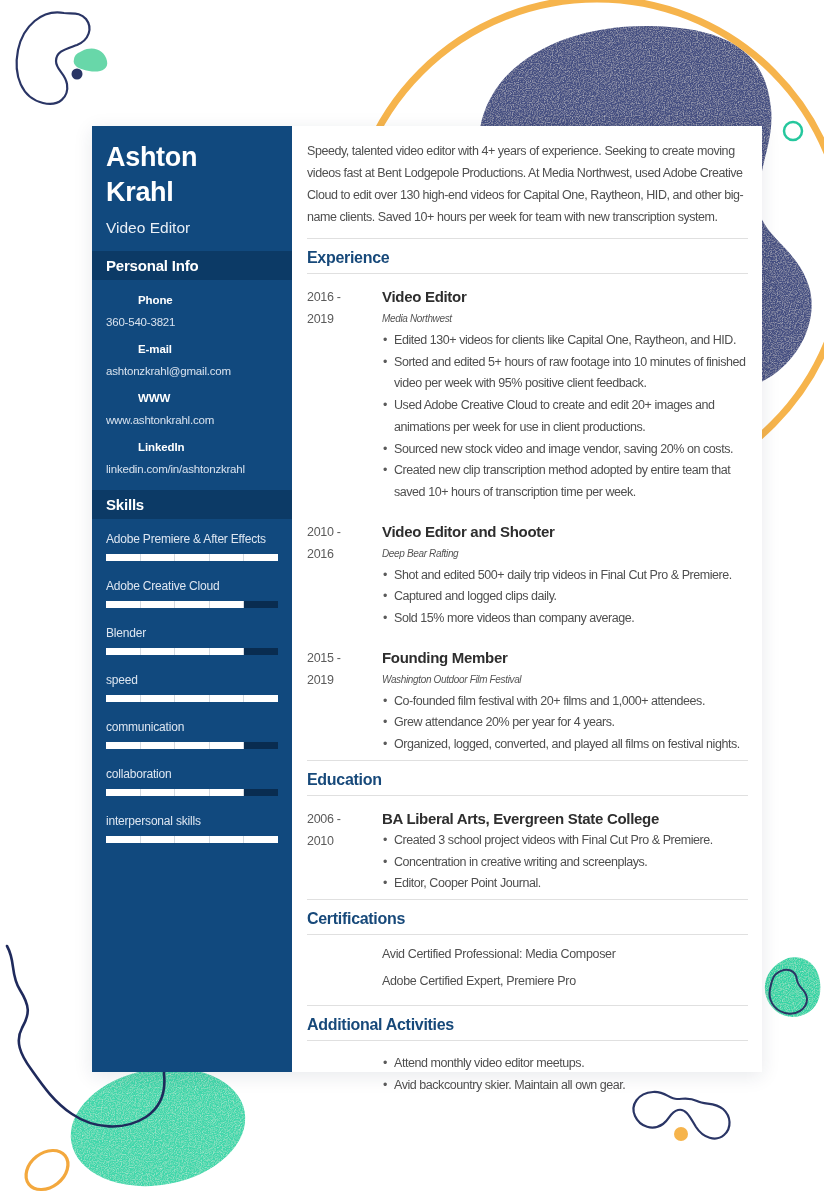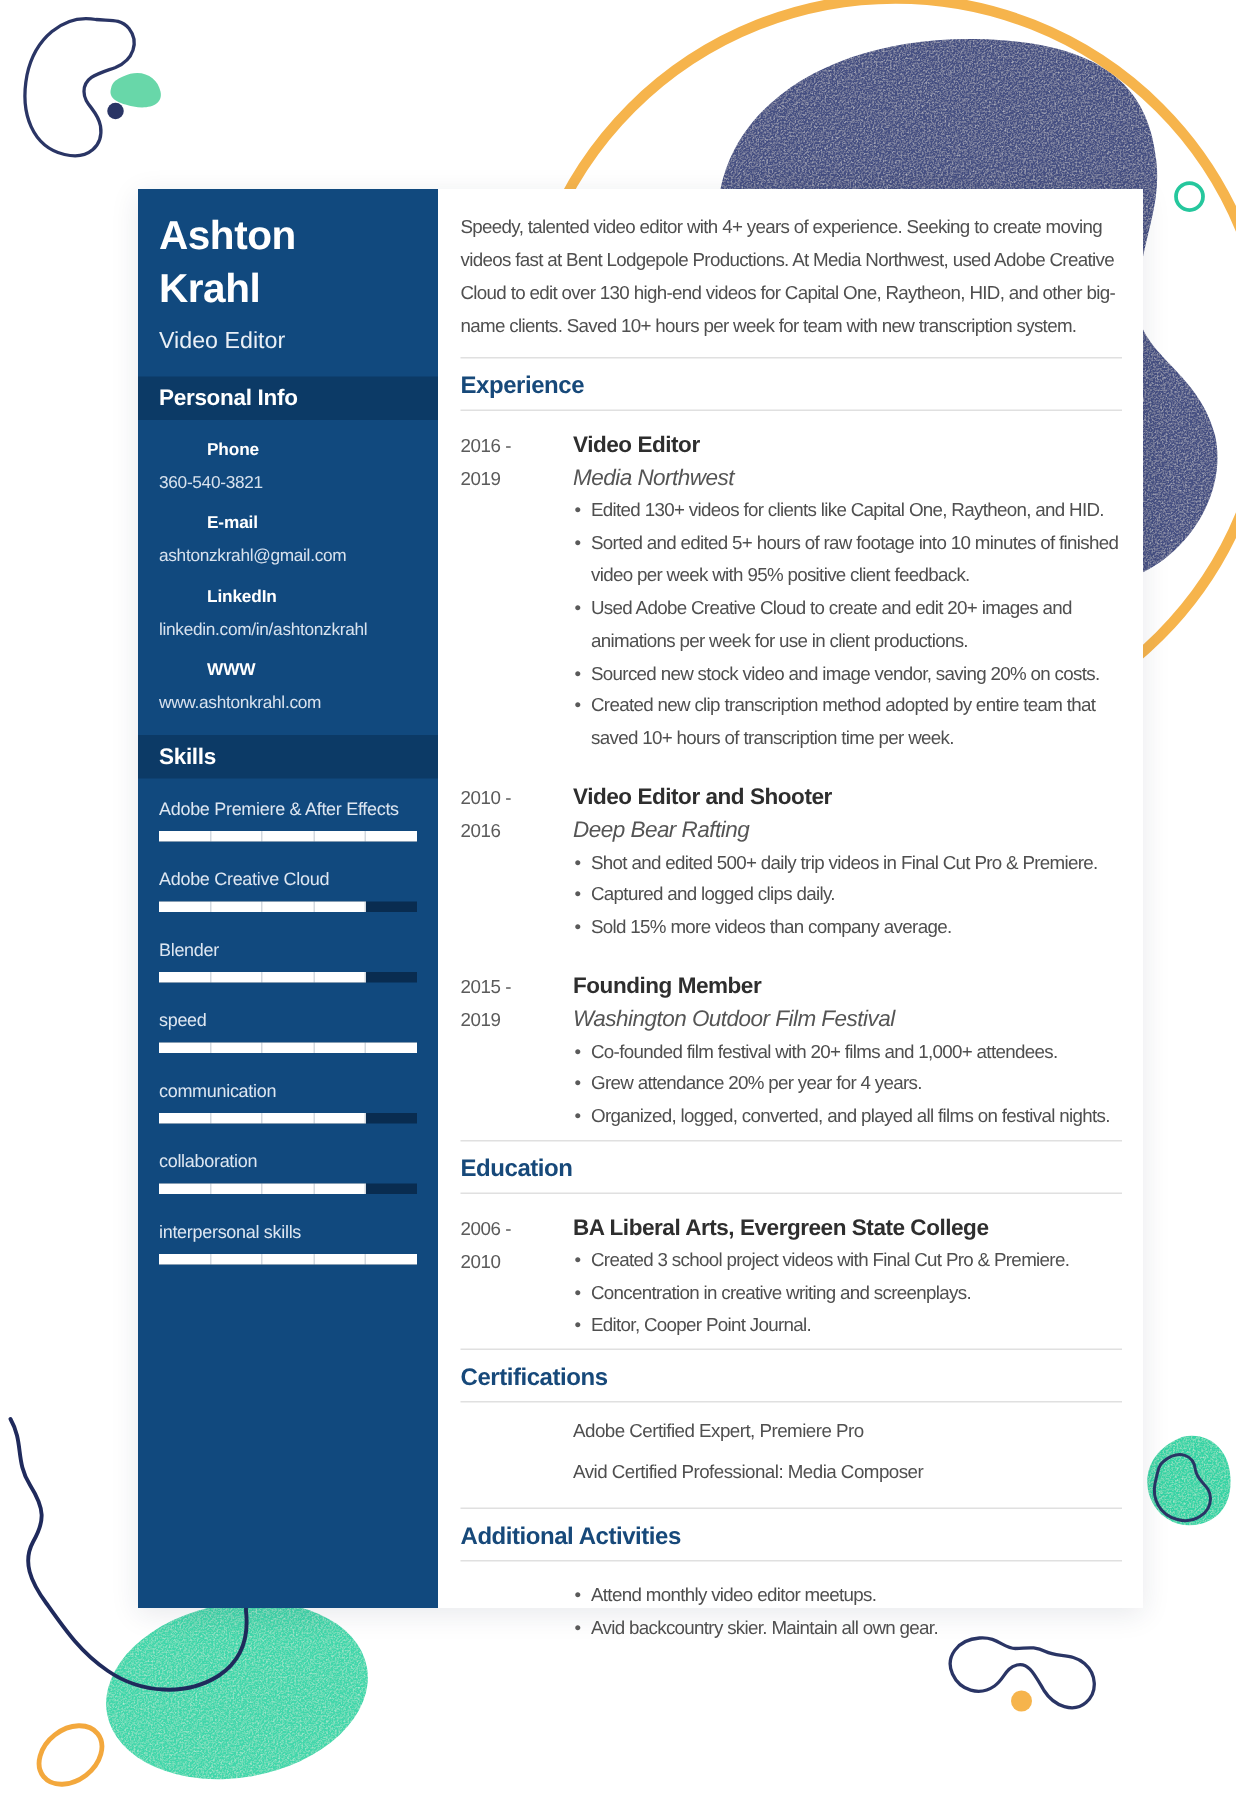--- a/index.html
+++ b/index.html
@@ -46,21 +46,21 @@
   .section-heading {
     font-size:16px; font-weight:bold; color:var(--heading,#17497A); line-height:20px;
     letter-spacing:-0.3px; padding-bottom:5px; border-bottom:1px solid var(--rule,#E0E0E0);
     margin-bottom:12px;
   }
   .entry { display:flex; margin-bottom:17px; }
   .entry:last-child { margin-bottom:4px; }
   .entry-dates { width:75px; flex:none; font-size:12.5px; color:#5b5b5b; line-height:22px; letter-spacing:-0.3px; }
   .entry-body { flex:1; min-width:0; }
   .entry-title { font-size:15px; font-weight:bold; color:#2e2e2e; line-height:22px; letter-spacing:-0.3px; }
-  .entry-subtitle { font-size:15px; font-style:italic; color:#555555; line-height:22px; letter-spacing:-0.35px; }
+  .entry-subtitle { font-size:10px; font-style:italic; color:#555555; line-height:22px; letter-spacing:-0.35px; }
   .entry-line { font-size:12.5px; color:#4f4f4f; line-height:15px; letter-spacing:-0.35px; margin-bottom:12px; }
   ul.bullets { list-style:none; }
   ul.bullets li {
     position:relative; padding-left:12px; font-size:12.5px; color:#4f4f4f;
     line-height:21.7px; letter-spacing:-0.45px;
   }
   ul.bullets li::before { content:"\2022"; position:absolute; left:1px; top:0; color:#5a5a5a; }
 </style>
 </head>
 <body style="--sidebar-bg: #11497E; --sidebar-band: #0C3A66; --bar-track: #092C50; --bar-fill: #FFFFFF; --heading: #17497A; --rule: #E0E0E0; --accent-yellow: #F6B44C; --accent-teal: #41D7AB; --accent-navy-outline: #2A3565; --blob-navy: #454F82;">
@@ -113,26 +113,26 @@
       <div class="contact" id="contact-list">
           <div class="contact-item">
             <div class="contact-label">Phone</div>
             <div class="contact-value">360-540-3821</div>
           </div>
           <div class="contact-item">
             <div class="contact-label">E-mail</div>
             <div class="contact-value">ashtonzkrahl@gmail.com</div>
           </div>
           <div class="contact-item">
+            <div class="contact-label">WWW</div>
+            <div class="contact-value">www.ashtonkrahl.com</div>
+          </div>
+          <div class="contact-item">
             <div class="contact-label">LinkedIn</div>
             <div class="contact-value">linkedin.com/in/ashtonzkrahl</div>
-          </div>
-          <div class="contact-item">
-            <div class="contact-label">WWW</div>
-            <div class="contact-value">www.ashtonkrahl.com</div>
           </div>
         </div>
 
       <div class="band">Skills</div>
       <div class="skills" id="skills-list">
           <div class="skill-item">
             <div class="skill-name">Adobe Premiere &amp; After Effects</div>
             <div class="skill-bar">
               <div class="skill-fill" style="width: 100%;"></div>
               <div class="skill-ticks">
@@ -293,22 +293,22 @@
                   <li>Editor, Cooper Point Journal.</li>
                 </ul>
               </div>
             </div>
           </section>
           <section class="section">
             <div class="section-heading">Certifications</div>
             <div class="entry">
               <div class="entry-dates"></div>
               <div class="entry-body">
+                <div class="entry-line">Avid Certified Professional: Media Composer</div>
                 <div class="entry-line">Adobe Certified Expert, Premiere Pro</div>
-                <div class="entry-line">Avid Certified Professional: Media Composer</div>
               </div>
             </div>
           </section>
           <section class="section">
             <div class="section-heading">Additional Activities</div>
             <div class="entry">
               <div class="entry-dates"></div>
               <div class="entry-body">
                 <ul class="bullets">
                   <li>Attend monthly video editor meetups.</li>

